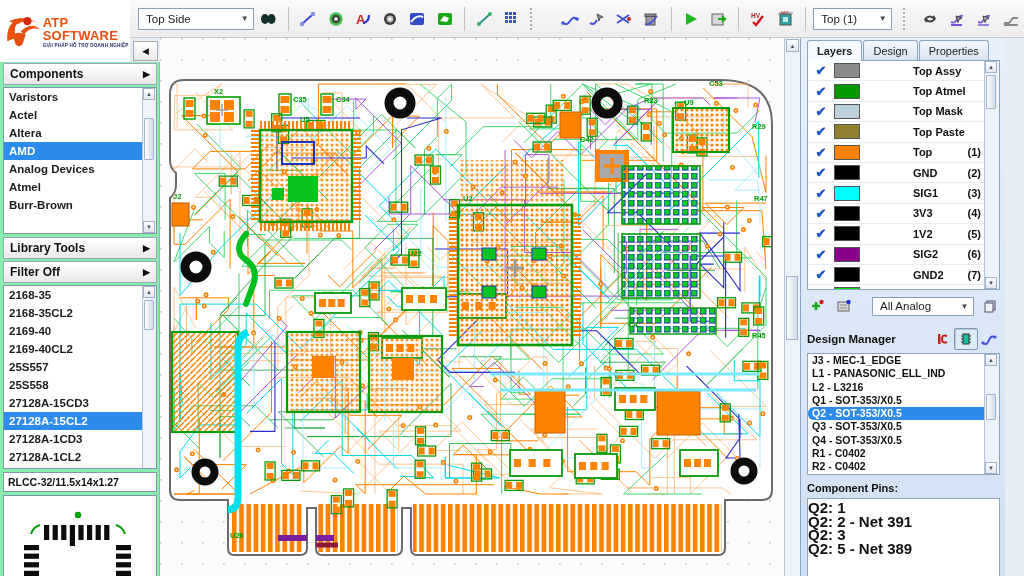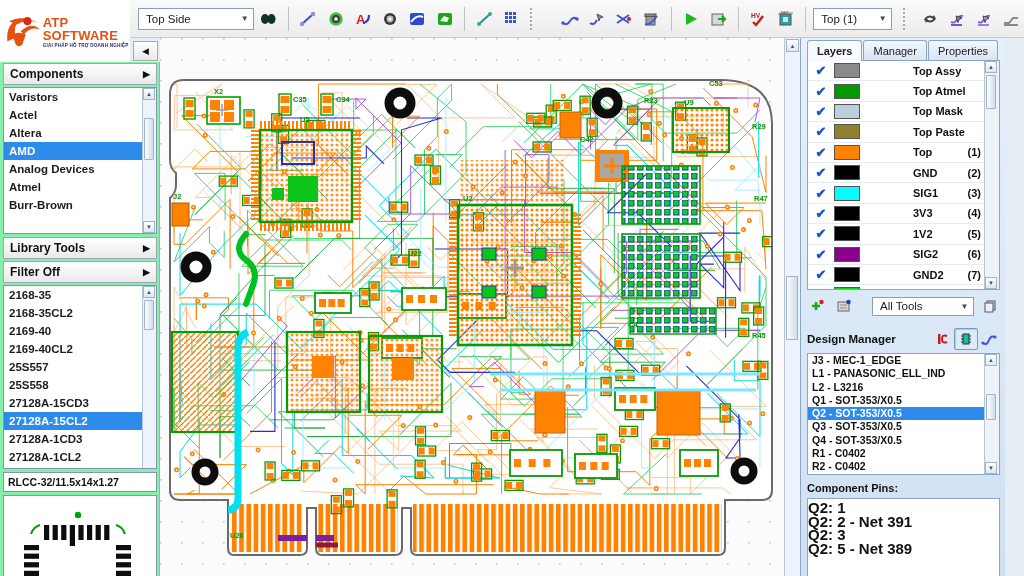--- a/index.html
+++ b/index.html
@@ -48,21 +48,21 @@
   .lrow .sw{width:24px;height:13px;border:1px solid #555;margin-right:9px;}
   .lrow .ln{flex:1;font-size:11px;font-weight:bold;color:#111;margin-left:44px;}
   .lrow .no{font-size:11px;font-weight:bold;color:#111;margin-right:18px;}
   #layerctl{height:26px;display:flex;align-items:center;gap:6px;margin-top:3px;}
   #dmhdr{display:flex;align-items:center;margin-top:8px;height:24px;}
   #dmhdr .t{font-size:11.5px;font-weight:bold;color:#111;flex:1;}
   .mini{width:22px;height:20px;display:flex;align-items:center;justify-content:center;}
   .mini.pressed{background:#dcebf8;border:1px solid #7e99b6;border-radius:2px;box-shadow:inset 1px 1px 1px rgba(0,0,0,.15);}
   #dmlist{position:relative;background:#fff;border:1px solid #8aa6c4;height:120px;overflow:hidden;margin-top:2px;}
   .drow{height:13.3px;line-height:13.3px;font-size:10.5px;font-weight:bold;color:#111;padding-left:4px;white-space:nowrap;}
-  .drow.sel{background:#2d8ceb;color:#fff;}
+  .drow.sel{background:#2d8ceb;color:#fff;border-radius:6px;}
   #pinhdr{font-size:11px;font-weight:bold;color:#111;margin-top:7px;height:15px;}
   #pinbox{background:#fff;border:1px solid #8aa6c4;height:86px;overflow:hidden;margin-top:1px;padding-top:2px;}
   .prow{height:13.5px;line-height:13.5px;font-size:15px;font-weight:bold;color:#111;}
 </style>
 </head>
 <body>
 
 <div id="app">
 
   <div id="toolbar">
@@ -1091,21 +1091,21 @@
       <div class="th"></div>
     </div>
   </div>
 
   <div id="right">
     <div id="tabs">
       <div class="tab on">
           <span>Layers</span>
         </div>
       <div class="tab">
-          <span>Manager</span>
+          <span>Design</span>
         </div>
       <div class="tab">
           <span>Properties</span>
         </div>
     </div>
     <div id="layerbox">
       <div id="layer-rows">
           <div class="lrow">
             <span class="chk">✔</span>
             <span class="sw" style="background:#8a8a8a"></span>
@@ -1193,21 +1193,21 @@
           </svg>
         </span>
       <span class="mini">
           <svg width="18" height="18">
             <rect x="3" y="5" width="11" height="9" fill="#d8d8d8" stroke="#666"></rect>
             <path d="M5,8 h7 M5,11 h7" stroke="#888"></path>
             <circle cx="13.5" cy="5" r="2.2" fill="#2233cc"></circle>
           </svg>
         </span>
       <div class="combo" style="width:108px;height:19px;margin-left:12px">
-        <span>All Tools</span>
+        <span>All Analog</span>
           <span class="arr">▼</span>
       </div>
       <span class="mini">
           <svg width="16" height="16">
             <rect x="5" y="3" width="8" height="9" fill="#cfd8e4" stroke="#556"></rect>
             <rect x="3" y="5" width="8" height="9" fill="#eef2f8" stroke="#556"></rect>
           </svg>
         </span>
     </div>
     <div id="dmhdr">

